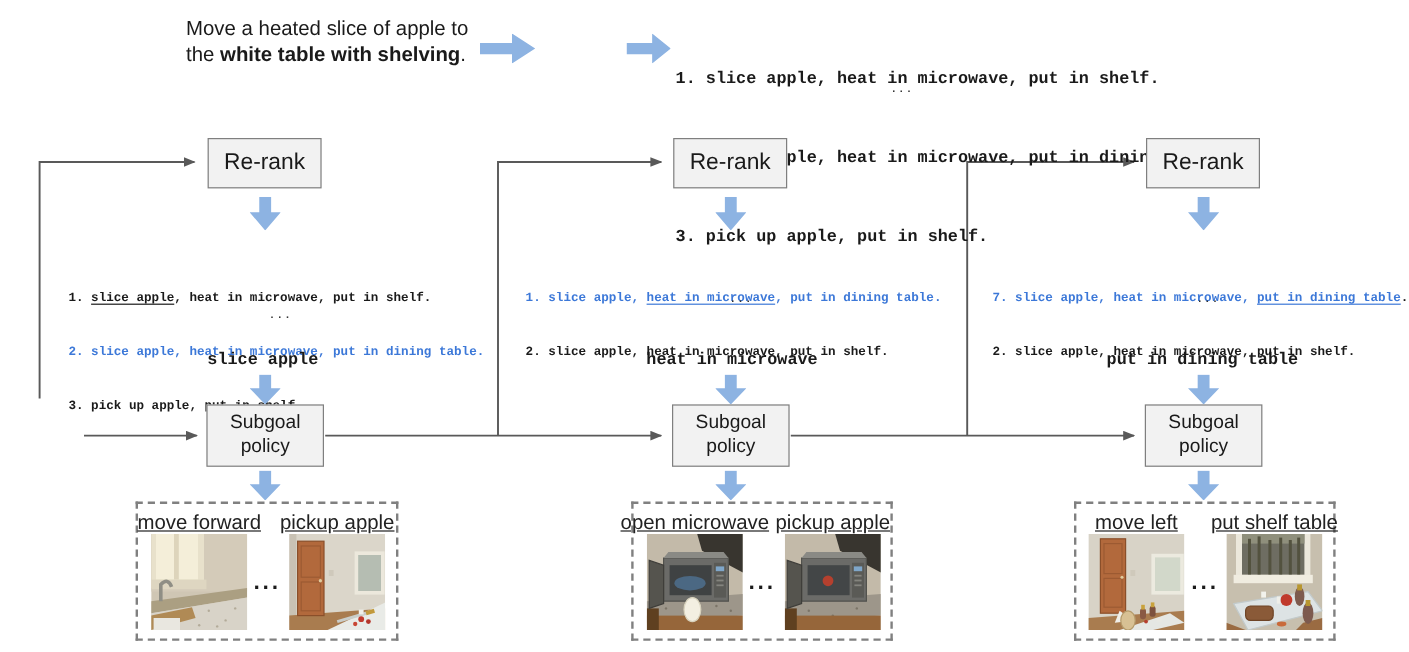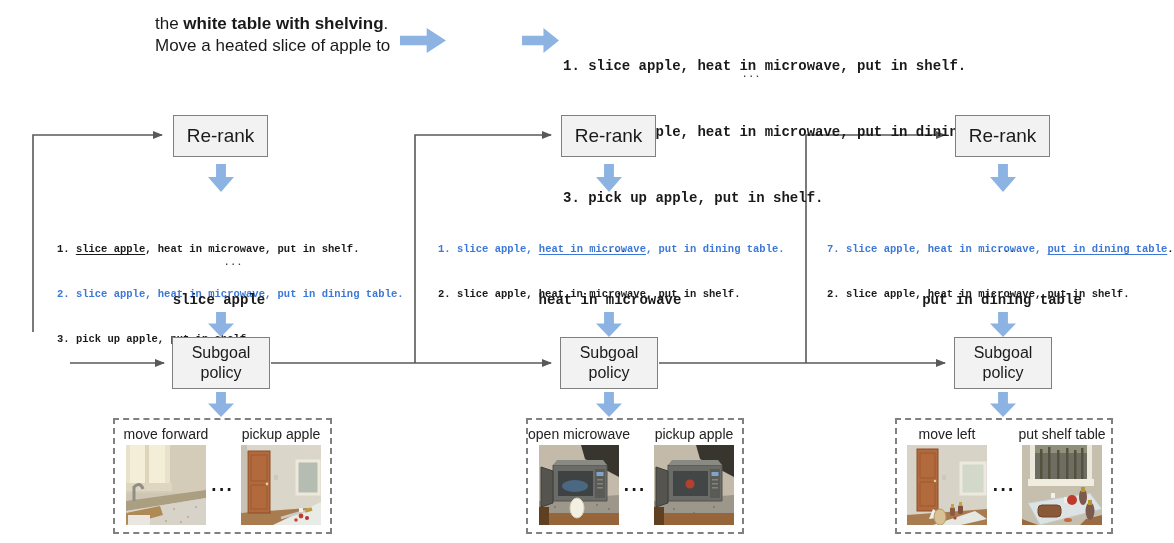--- a/index.html
+++ b/index.html
@@ -15,21 +15,21 @@
   .blue { color:var(--blue); }
   .ul { text-decoration:underline; text-underline-offset:2px; }
   .arrow-down { position:absolute; background:var(--arrow);
     clip-path:polygon(31% 0,69% 0,69% 46%,100% 46%,50% 100%,0 46%,31% 46%); }
   .arrow-right { position:absolute; background:var(--arrow);
     clip-path:polygon(0 31%,58% 31%,58% 0,100% 50%,58% 100%,58% 69%,0 69%); }
   .wires { position:absolute; left:0; top:0; }
   .dashed { position:absolute; box-sizing:border-box; border:2px dashed #808080; background:#fff; }
   .fig { position:absolute; width:80px; }
   .caption { position:absolute; left:50%; top:0; transform:translateX(-50%);
-             font-size:14px; color:#222; white-space:nowrap; }
+             font-size:17px; color:#222; white-space:nowrap;text-decoration:underline; }
   .thumb { position:absolute; left:0; top:19px; width:80px; height:80px; }
   .dots { position:absolute; left:50%; top:57px; transform:translateX(-50%);
           font-family:"DejaVu Sans",sans-serif; font-weight:bold; font-size:15px; letter-spacing:2px; color:#1a1a1a; }
   .smalldots { font-size:9px; font-weight:bold; color:#333; letter-spacing:1px; }
   .subgoal { position:absolute; transform:translateX(-50%); font-size:14px; white-space:nowrap; }
   .rerank { font-size:19px; }
   .policy { font-size:16px; line-height:20px; text-align:center; }
   .instr { font-size:17px; line-height:22px; }
 </style>
 </head>
@@ -47,22 +47,22 @@
       <path d="M33,332 L33,135 L162,135" marker-end="url(#ah)"></path>
       <path d="M70,363 L164,363" marker-end="url(#ah)"></path>
       <path d="M271,363 L551,363" marker-end="url(#ah)"></path>
       <path d="M415,363 L415,135 L551,135" marker-end="url(#ah)"></path>
       <path d="M659,363 L945,363" marker-end="url(#ah)"></path>
       <path d="M806,363 L806,135 L945,135" marker-end="url(#ah)"></path>
     </g>
   </svg>
 
   <div class="abs instr" style="left:155px; top:13px; width:250px;">
+    <span style="display:block;">Move a heated slice of apple to</span>
     <span style="display:block;"><span>the </span><b>white table with shelving</b><span>.</span></span>
-    <span style="display:block;">Move a heated slice of apple to</span>
   </div>
 
   <div class="arrow-right" style="left:400px; top:28px; width:46px; height:25px;"></div>
 
 
   <div class="arrow-right" style="left:522px; top:28px; width:37px; height:25px;"></div>
 
   <div class="abs mono toplist" style="left:563px; top:11px;">
     <div><span>1. slice apple, heat in microwave, put in shelf.</span></div>
     <div><span>2. slice apple, heat in microwave, put in dining table.</span></div>

